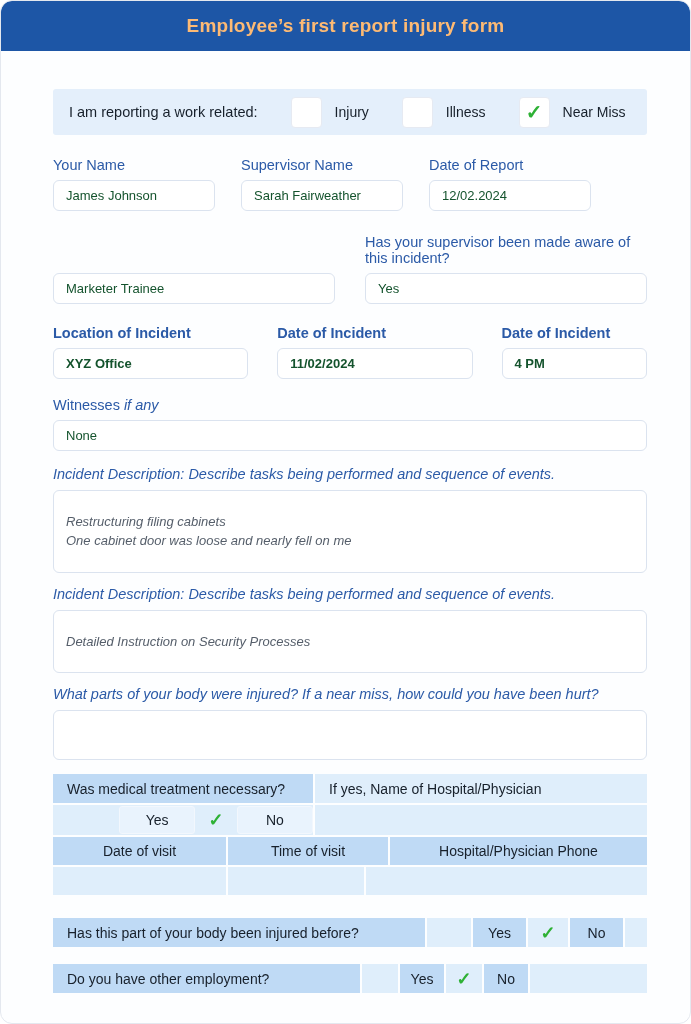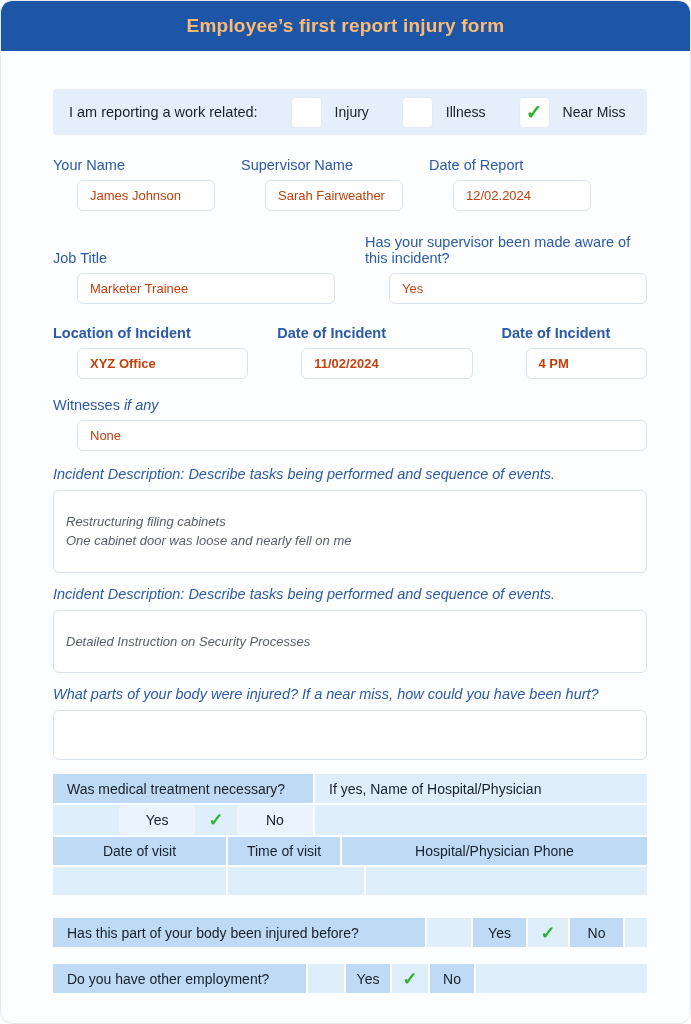--- a/index.html
+++ b/index.html
@@ -29,22 +29,22 @@
     color: #2eb135; font-size: 20px; font-weight: 700; cursor: pointer;
   }
   .banner .cbx { margin-left: 33px; }
   .opt { margin-left: 13px; font-size: 14px; color: #17202b; }
 
   
   .f-label { display: block; color: #2b5aa7; font-size: 14.5px; }
   .f-label .italic { font-style: italic; margin-left: 4px; }
   .ibox {
     height: 31px; background: #ffffff; border: 1px solid #dbe3ef; border-radius: 6px;
-    font-size: 13px; color: #c2410c; display: flex; align-items: center;
-    padding: 0 12px; margin-top: 7px; margin-left: 24px;
+    font-size: 13px; color: #14532d; display: flex; align-items: center;
+    padding: 0 12px; margin-top: 7px;
   }
   .tbox {
     background: #ffffff; border: 1px solid #dbe3ef; border-radius: 6px;
     font-size: 13px; color: #555e6a; padding: 22px 12px; margin-top: 8px;
     white-space: pre-line; line-height: 1.45;
   }
   .row { display: flex; }
   .row-1 { margin-top: 22px; gap: 26px; }
   .row-1 .col { width: 162px; }
   .row-2 { margin-top: 21px; gap: 30px; }
@@ -119,23 +119,20 @@
         <div class="ibox">Sarah Fairweather</div>
       </div>
       <div class="col">
         <span class="f-label">Date of Report</span>
         <div class="ibox">12/02.2024</div>
       </div>
     </div>
 
     <div class="row row-2">
       <div class="col">
-        <div class="lwrap">
-            <span class="f-label">Job Title</span>
-          </div>
         <div class="ibox">Marketer Trainee</div>
       </div>
       <div class="col">
         <div class="lwrap">
             <span class="f-label">Has your supervisor been made aware of this incident?</span>
           </div>
         <div class="ibox">Yes</div>
       </div>
     </div>
 
@@ -183,21 +180,21 @@
       <div class="mt-row" style="height:30px">
         <div class="cell c-light ynwrap" style="width:260px">
           <span class="ynbox">Yes</span>
           <span class="tick">✓</span>
           <span class="ynbox">No</span>
         </div>
         <div class="cell c-light flex1"></div>
       </div>
       <div class="mt-row" style="height:28px">
         <div class="cell c-med c-center" style="width:173px">Date of visit</div>
-        <div class="cell c-med c-center" style="width:112px">Time of visit</div>
+        <div class="cell c-med c-center" style="width:160px">Time of visit</div>
         <div class="cell c-med c-center flex1">Hospital/Physician Phone</div>
       </div>
       <div class="mt-row" style="height:28px">
         <div class="cell c-light" style="width:173px"></div>
         <div class="cell c-light" style="width:136px"></div>
         <div class="cell c-light flex1"></div>
       </div>
     </div>
 
     <div class="br br-a">
@@ -205,21 +202,21 @@
       <div class="cell c-light" style="width:44px"></div>
       <div class="cell c-med c-center" style="width:53px">Yes</div>
       <div class="cell c-light tickcell" style="width:40px">
           <span class="tick">✓</span>
         </div>
       <div class="cell c-med c-center" style="width:53px">No</div>
       <div class="cell c-light flex1"></div>
     </div>
 
     <div class="br br-b">
-      <div class="cell c-med q" style="width:253px">Do you have other employment?</div>
+      <div class="cell c-med q" style="width:307px">Do you have other employment?</div>
       <div class="cell c-light" style="width:36px"></div>
       <div class="cell c-med c-center" style="width:44px">Yes</div>
       <div class="cell c-light tickcell" style="width:36px">
           <span class="tick">✓</span>
         </div>
       <div class="cell c-med c-center" style="width:44px">No</div>
       <div class="cell c-light flex1"></div>
     </div>
 
   </div>

